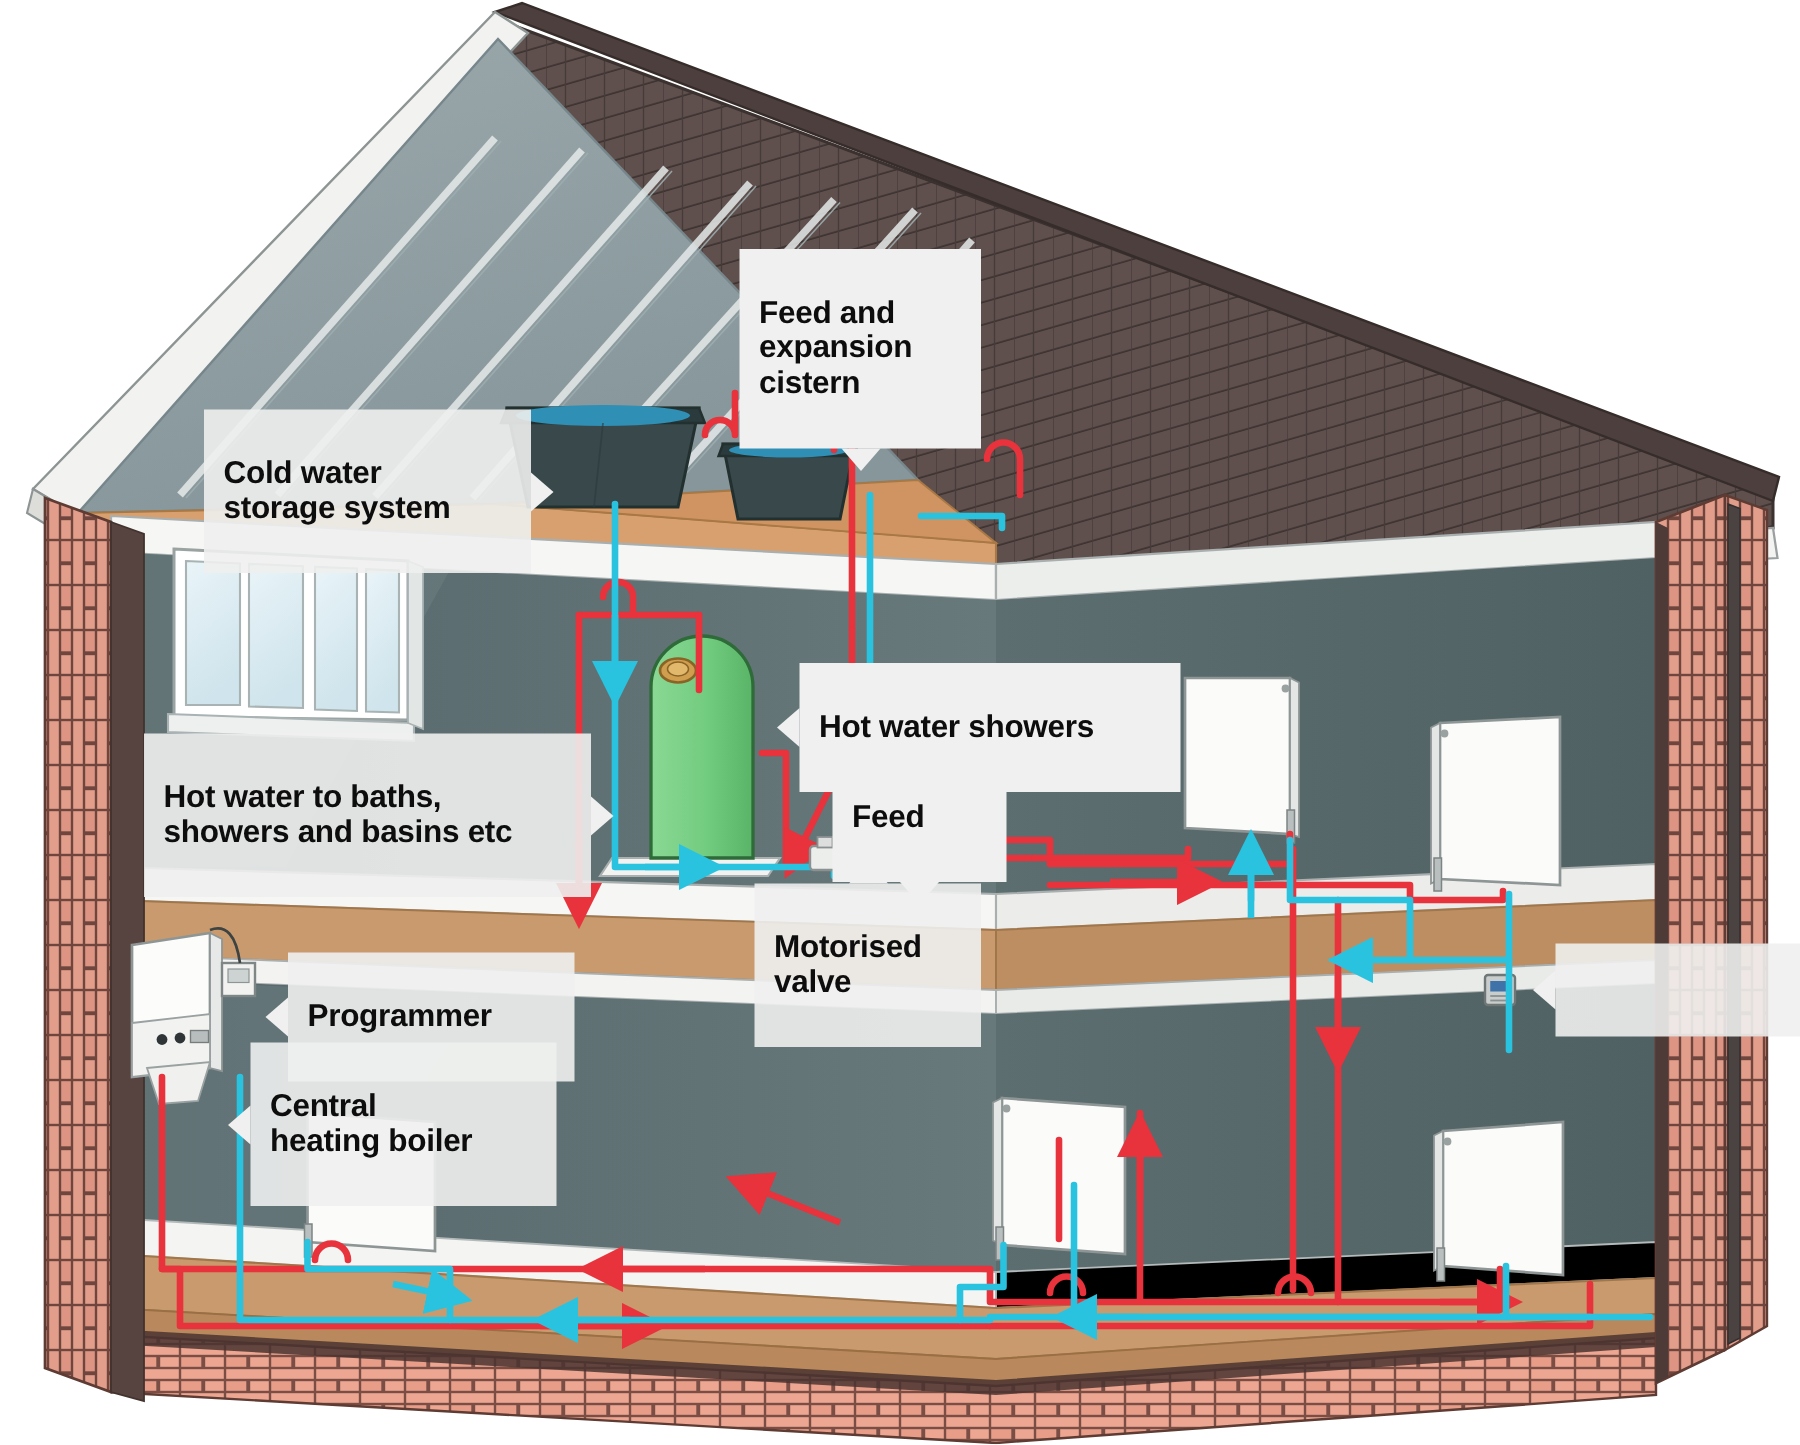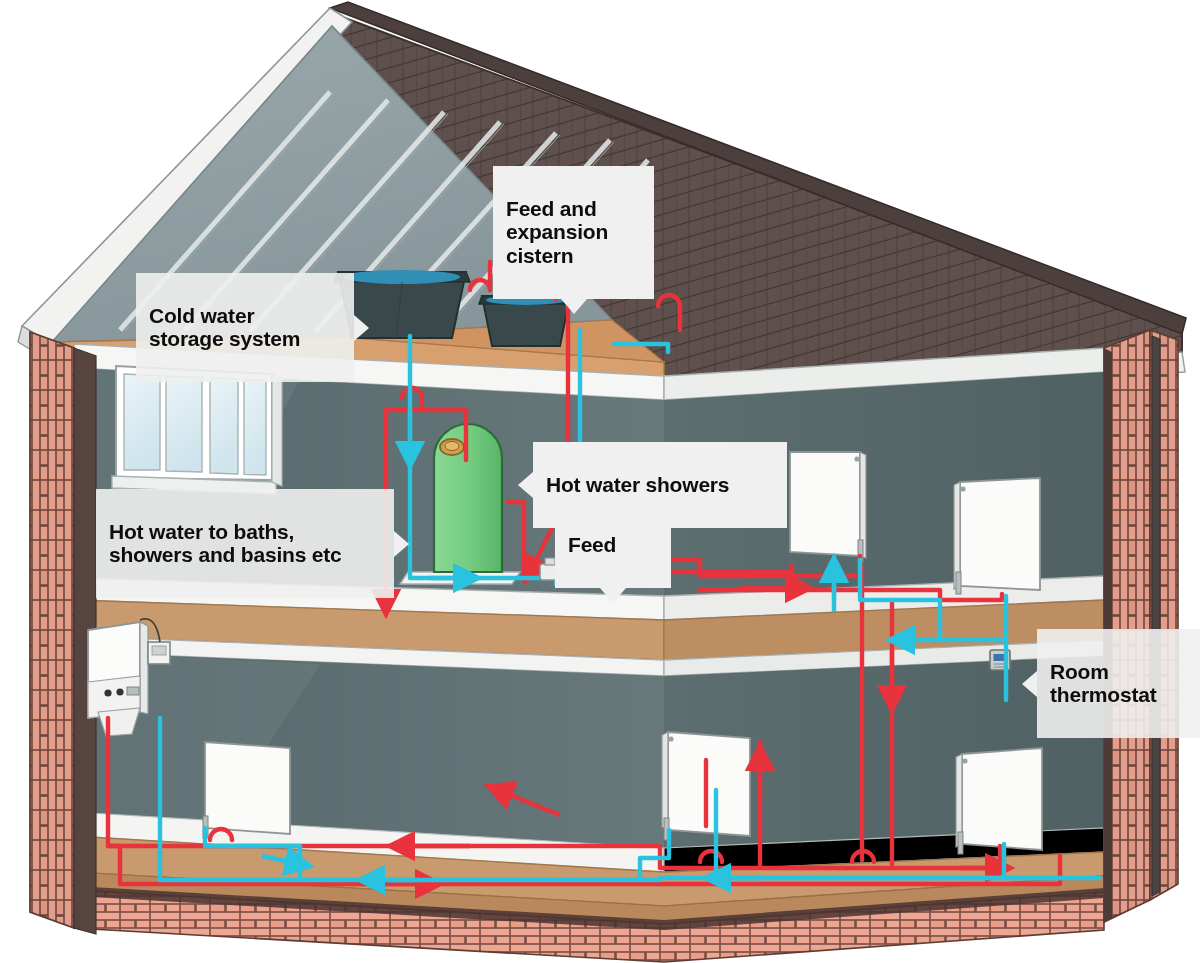--- a/index.html
+++ b/index.html
@@ -389,22 +389,34 @@
     <span>Feed</span>
     <i class="ptr ptr-down"></i>
   </div>
 
   <div class="callout translucent" id="lb4" style="left: 96px; top: 489px; width: 272px;">
     <span>Hot water to baths,
 showers and basins etc</span>
     <i class="ptr ptr-right"></i>
   </div>
 
-
-
+  <div class="callout translucent" id="lb5" style="left: 503px; top: 589px; width: 125px;">
+    <span>Motorised
+valve</span>
+    <i class="ptr ptr-up"></i>
+  </div>
+
+  <div class="callout translucent" id="lb6" style="left: 192px; top: 635px; width: 165px;">
+    <span>Programmer</span>
+    <i class="ptr ptr-left"></i>
+  </div>
+
+  <div class="callout translucent" id="lb7" style="left: 167px; top: 695px; width: 178px;">
+    <span>Central
+heating boiler</span>
+    <i class="ptr ptr-left"></i>
+  </div>
 
   <div class="callout translucent" id="lb8" style="left: 1037px; top: 629px; width: 152px;">
-    <span>Room
-thermostat</span>
     <i class="ptr ptr-left"></i>
   </div>
 
 </div>
 
 </body></html>

